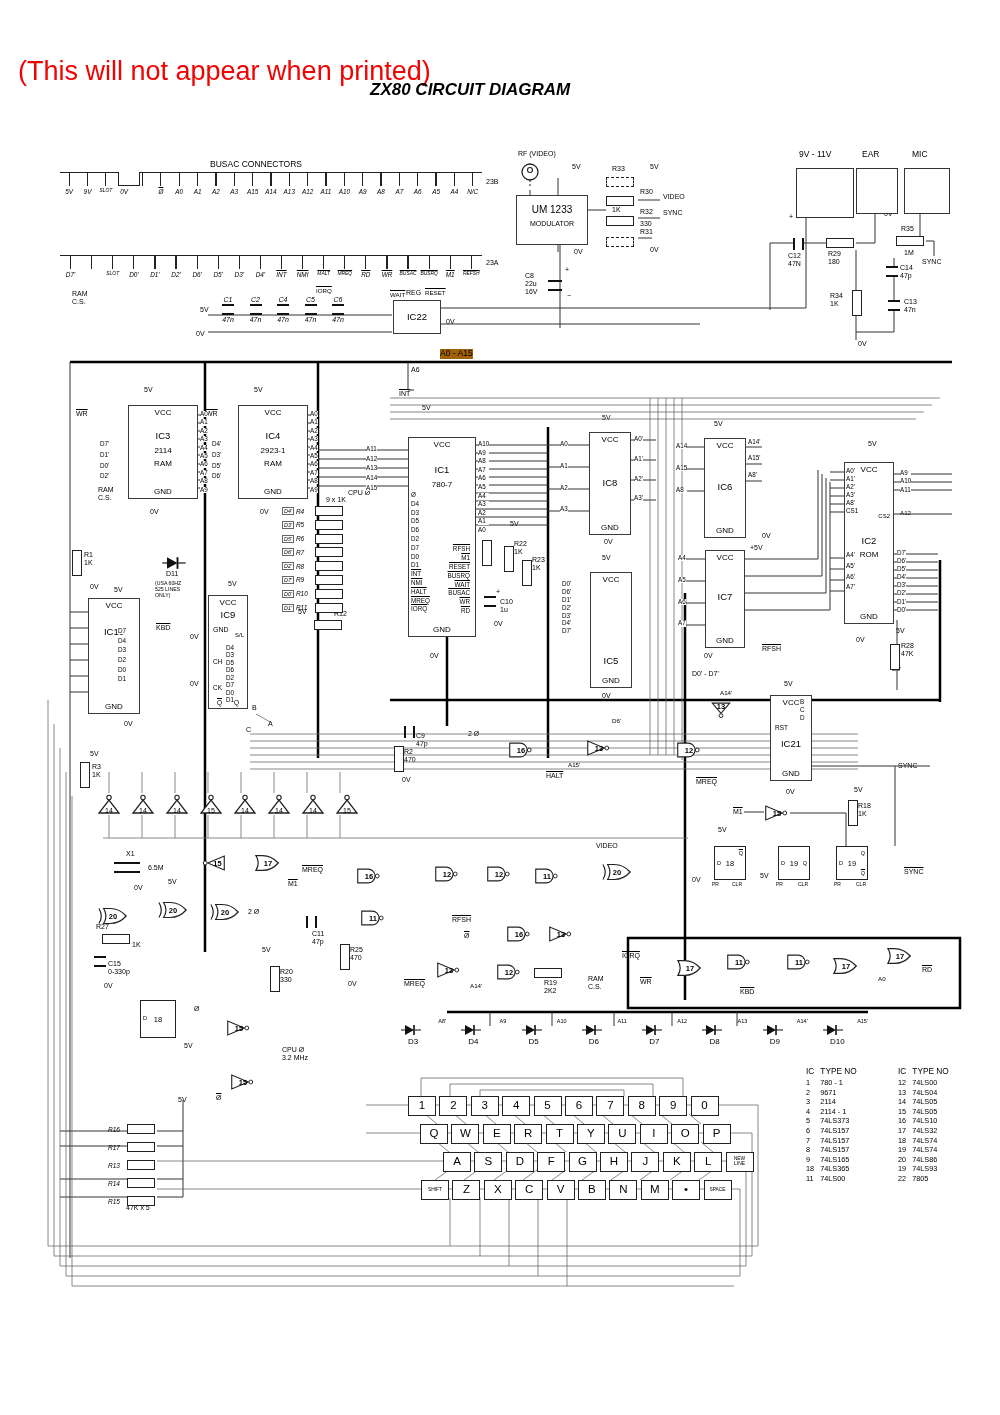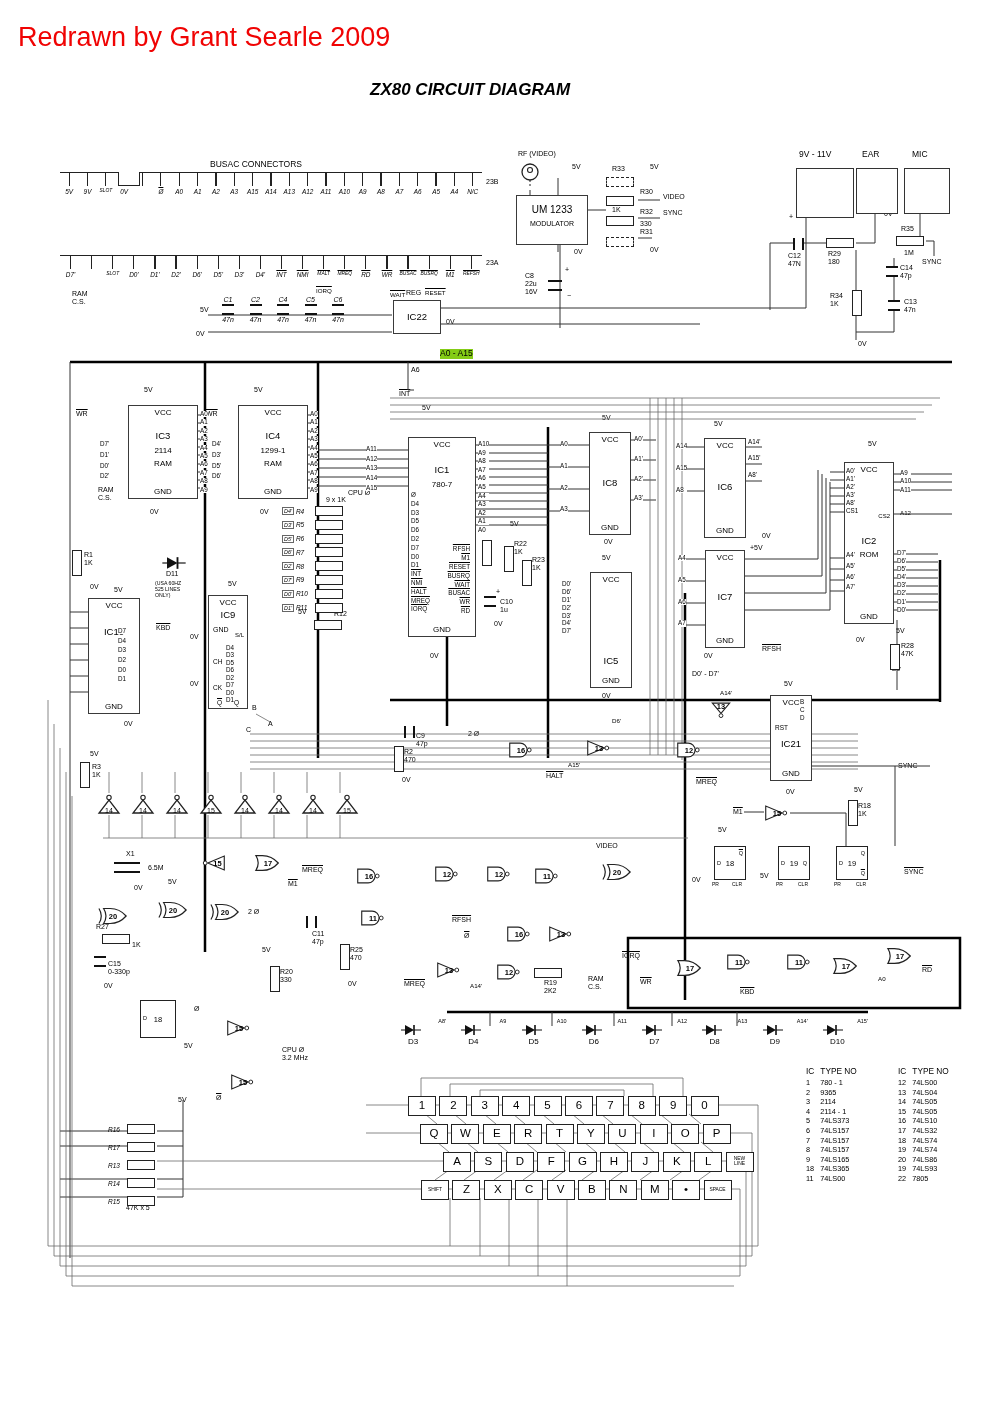--- a/index.html
+++ b/index.html
@@ -90,21 +90,21 @@
           <path d="M4,1 L4,11 L13,6 Z" fill="#111"></path>
           <line x1="13" y1="1" x2="13" y2="11" stroke="#111" stroke-width="1.6"></line>
           <line x1="13" y1="6" x2="20" y2="6" stroke="#111" stroke-width="1"></line>
         </symbol>
 </defs>
 <path d="M70,362 H952 M205,362 V952 M318,362 V758 M447,455 V726 M548,427 V758 M685,593 V1000 M390,700 H940 M940,560 V702 M447,1012 H868 M628,938 H960 V1008 H628 Z" fill="none" stroke="#000" stroke-width="2.5"></path>
 <path d="M70,362 V1258 M208,315 H392 M208,332 H392 M440,308 H806 V218 M440,324 H700 M560,240 V328 M530,190 V196 M558,178 V196 M558,243 V252 M586,210 H606 M638,200 H660 M638,218 H660 M638,238 H652 M875,214 V243 M856,243 H875 M803,243 H826 M795,243 H770 V310 M920,214 V241 M926,241 H934 V256 M856,250 V290 M856,314 V340 M894,258 V266 M894,276 V300 M894,309 V332 H856 M196,415 H205 M196,423 H205 M196,431 H205 M196,439 H205 M196,447 H205 M196,455 H205 M196,464 H205 M196,472 H205 M196,480 H205 M196,488 H205 M306,415 H318 M306,423 H318 M306,431 H318 M306,439 H318 M306,447 H318 M306,455 H318 M306,464 H318 M306,472 H318 M306,480 H318 M306,488 H318 M318,450 H408 M318,459 H408 M318,468 H408 M318,477 H408 M318,486 H408 M474,445 H548 M474,453 H548 M474,461 H548 M474,469 H548 M474,477 H548 M474,485 H548 M474,493 H548 M474,501 H548 M474,509 H548 M474,517 H548 M474,525 H548 M548,445 H589 M548,467 H589 M548,489 H589 M548,511 H589 M629,440 H656 M629,460 H656 M629,480 H656 M629,500 H656 M685,447 H704 M685,469 H704 M685,491 H704 M744,447 H762 M744,464 H762 M744,481 H762 M685,559 H705 M685,581 H705 M685,603 H705 M685,625 H705 M743,559 H818 M743,576 H822 M743,593 H826 M743,610 H830 M818,470 V559 M822,474 V576 M826,478 V593 M830,482 V610 M830,472 H844 M830,480 H844 M830,488 H844 M830,496 H844 M830,504 H844 M830,512 H844 M830,558 H844 M830,569 H844 M830,580 H844 M830,591 H844 M892,474 H952 M892,482 H952 M892,490 H952 M892,514 H952 M892,554 H938 M892,562 H938 M892,570 H938 M892,578 H938 M892,586 H938 M892,594 H938 M892,602 H938 M892,610 H938 M897,620 V644 M897,668 V690 M408,390 V362 M408,390 H414 M70,612 H88 M70,628 H88 M70,644 H88 M70,660 H88 M70,676 H88 M70,692 H88 M808,766 H930 M895,766 V846 M744,812 H764 M790,813 H846 V846 M490,1012 V1026 M552,1012 V1026 M614,1012 V1026 M672,1012 V1026 M737,1012 V1026 M183,1100 V1197 M60,1131 H131 M60,1146 H131 M60,1179 H131 M60,1197 H131 M157,1131 H183 M157,1146 H183 M157,1179 H183 M157,1197 H183" fill="none" stroke="#333" stroke-width="1"></path>
 <path d="M390,398 H940 M390,405 H932 M390,412 H924 M390,419 H916 M650,398 V755 M658,398 V755 M666,398 V755 M674,398 V755 M682,398 V760 M250,734 H858 M250,741 H858 M250,748 H858 M250,755 H858 M250,762 H858 M250,769 H858 M109,772 V793 M142,772 V793 M175,772 V793 M208,772 V793 M241,772 V793 M274,772 V793 M307,772 V793 M340,772 V793 M109,815 V838 M142,815 V838 M175,815 V838 M208,815 V838 M241,815 V838 M274,815 V838 M307,815 V838 M340,815 V838 M103,838 H688 M366,1105 H758 M366,1133 H752 M157,1161 H746 M157,1189 H740 M421,1096 V1078 H683 V1096 M450,1096 V1084 H653 V1096 M480,1096 V1090 H624 V1096 M425,1114 l12,10 M454,1114 l12,10 M484,1114 l12,10 M513,1114 l12,10 M542,1114 l12,10 M572,1114 l12,10 M601,1114 l12,10 M630,1114 l12,10 M660,1114 l12,10 M689,1114 l12,10 M437,1142 l12,10 M466,1142 l12,10 M496,1142 l12,10 M525,1142 l12,10 M554,1142 l12,10 M584,1142 l12,10 M613,1142 l12,10 M642,1142 l12,10 M672,1142 l12,10 M701,1142 l12,10 M449,1170 l-14,10 M478,1170 l-14,10 M508,1170 l-14,10 M537,1170 l-14,10 M566,1170 l-14,10 M596,1170 l-14,10 M625,1170 l-14,10 M654,1170 l-14,10 M684,1170 l-14,10 M713,1170 l-14,10 M48,1246 H758 M54,1256 H752 M60,1266 H746 M66,1276 H740 M72,1286 H734 M48,1246 V700 M54,1256 V724 M60,1266 V748 M66,1276 V772 M72,1286 V796 M758,1246 V1105 M752,1256 V1133 M746,1266 V1161 M740,1276 V1189 M450,1198 V1246 M480,1198 V1256 M509,1198 V1266 M538,1198 V1276 M567,1198 V1286 M256,714 l16,9" fill="none" stroke="#6a6a6a" stroke-width=".8"></path>
 </svg>
 
-<div class="red" style="left:18px;top:22px">Redrawn by Grant Searle 2009</div>
+<div class="red" style="left:18px;top:56px">(This will not appear when printed)</div>
 <div class="dtitle" style="left:370px;top:80px">ZX80 CIRCUIT DIAGRAM</div>
 
 <div class="lbl" style="left:210px;top:160px">BUSAC CONNECTORS</div>
 <div class="comb" style="left:60px;top:172px;width:422px">
       <div class="pin">
         <i class="tick"></i>
         <i class="pl">5V</i>
       </div>
       <div class="pin">
         <i class="tick"></i>
@@ -377,21 +377,21 @@
 <div class="lbl s7" style="left:900px;top:264px">C14
 47p</div>
 <i class="rv" style="left:852px;top:290px"></i>
 <div class="lbl s7" style="left:830px;top:292px">R34
 1K</div>
 <i class="cv" style="left:888px;top:300px"></i>
 <div class="lbl s7" style="left:904px;top:298px">C13
 47n</div>
 <div class="lbl s7" style="left:858px;top:340px">0V</div>
 
-<div class="lbl" style="left:440px;top:349px;background:#84cc16;z-index:2">A0 - A15</div>
+<div class="lbl" style="left:440px;top:349px;background:#a16207;z-index:2">A0 - A15</div>
 <div class="lbl s7" style="left:411px;top:366px">A6</div>
 <div class="lbl s7 ol" style="left:399px;top:390px">INT</div>
 
 <div class="lbl s7 ol" style="left:76px;top:410px">WR</div>
 <div class="lbl s7" style="left:144px;top:386px">5V</div>
 <div class="ic" style="left:128px;top:405px;width:68px;height:92px">
       <span class="tl">VCC</span>
       <span class="nm" style="top:24px">IC3</span>
       <span style="top:40px">2114</span>
       <span style="top:53px">RAM</span>
@@ -416,21 +416,21 @@
       <i>A9</i>
     </div>
 <div class="lbl s7" style="left:98px;top:486px">RAM
 C.S.</div>
 <div class="lbl s7" style="left:150px;top:508px">0V</div>
 <div class="lbl s7 ol" style="left:206px;top:410px">WR</div>
 <div class="lbl s7" style="left:254px;top:386px">5V</div>
 <div class="ic" style="left:238px;top:405px;width:68px;height:92px">
       <span class="tl">VCC</span>
       <span class="nm" style="top:24px">IC4</span>
-      <span style="top:40px">1299-1</span>
+      <span style="top:40px">2923-1</span>
       <span style="top:53px">RAM</span>
       <span class="bl">GND</span>
     </div>
 <div class="pcol" style="left:212px;top:441px;row-gap:4.5px">
       <i>D4'</i>
       <i>D3'</i>
       <i>D5'</i>
       <i>D6'</i>
     </div>
 <div class="pcol" style="left:310px;top:411px;row-gap:2.1px">
@@ -1106,21 +1106,21 @@
       <table>
         <tbody>
           <tr>
             <td>1</td>
             <td>780 - 1</td>
           </tr>
         </tbody>
         <tbody>
           <tr>
             <td>2</td>
-            <td>9365</td>
+            <td>9671</td>
           </tr>
         </tbody>
         <tbody>
           <tr>
             <td>3</td>
             <td>2114</td>
           </tr>
         </tbody>
         <tbody>
           <tr>

